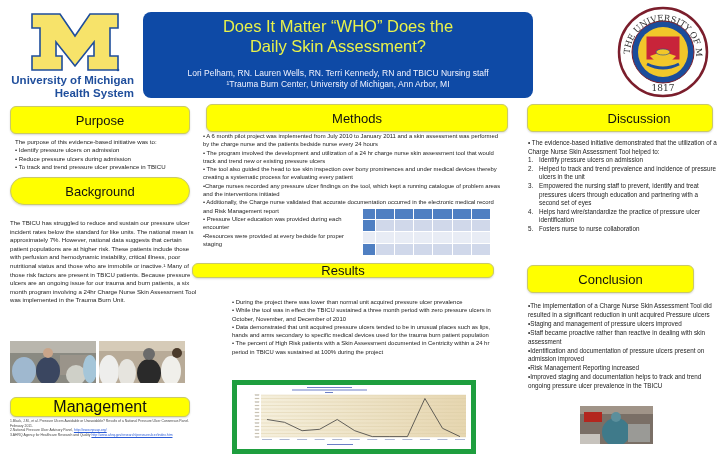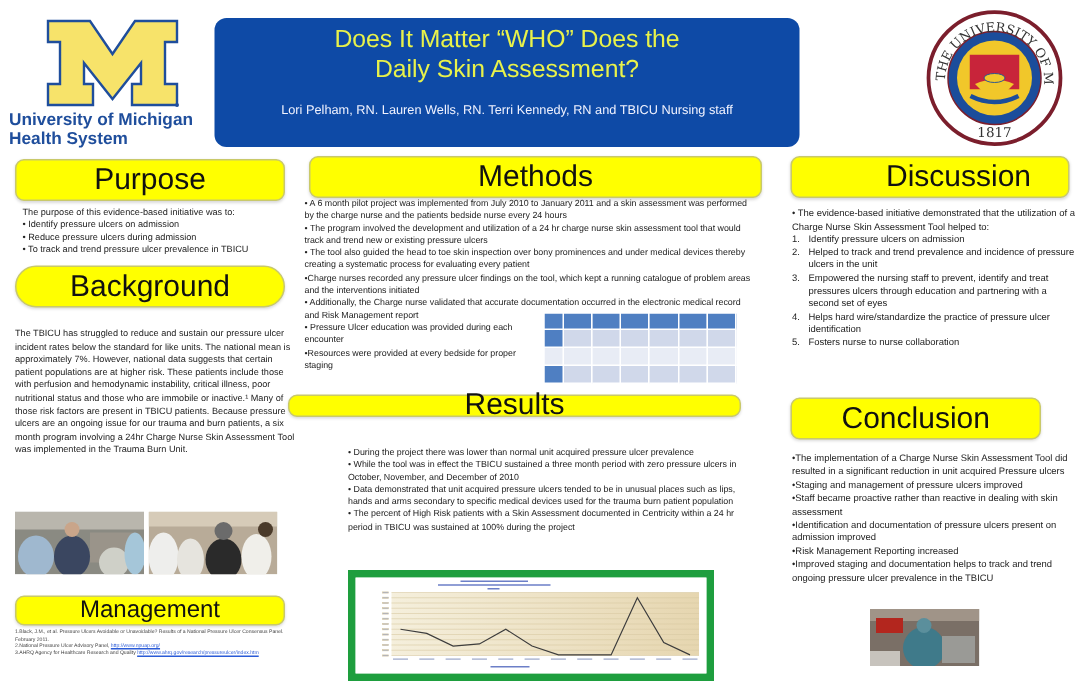--- a/index.html
+++ b/index.html
@@ -3,28 +3,28 @@
   <meta charset="utf-8">
   <style>
     * { box-sizing: border-box; margin: 0; padding: 0; }
     html, body { width: 719px; height: 462px; background: #ffffff; overflow: hidden; }
     body { position: relative; font-family: "Liberation Sans", sans-serif; color: #222; }
 
     .abs { position: absolute; }
 
     
     #logo-m { left: 30px; top: 12px; width: 90px; height: 60px; }
-    #logo-text { left: 6px; top: 74px; width: 128px; text-align: left; color: #1f4e9c; font-weight: bold; font-size: 11.5px; line-height: 13px; }
+    #logo-text { left: 6px; top: 74px; width: 128px; text-align: right; color: #1f4e9c; font-weight: bold; font-size: 11.5px; line-height: 13px; }
     #title-banner { left: 143px; top: 12px; width: 390px; height: 86px; background: #0e4aa6; border-radius: 8px; color: #fff; text-align: center; }
     #title-banner .t1 { color: #e8f24a; font-size: 16.5px; line-height: 20px; padding-top: 4px; }
     #title-banner .authors { font-size: 8.5px; line-height: 11px; margin-top: 12px; color: #f1f3ff; }
     #seal { left: 610px; top: 6px; width: 106px; height: 92px; }
 
     
-    .sec-head { background: #ffff00; border: 1px solid #c9c96a; border-radius: 6px; text-align: center; font-size: 20px; color: #111; display: flex; align-items: center; justify-content: center; box-shadow: 0 1px 2px rgba(0,0,0,0.15); }
+    .sec-head { background: #ffff00; border: 1px solid #c9c96a; border-radius: 6px; text-align: center; font-size: 13px; color: #111; display: flex; align-items: center; justify-content: center; box-shadow: 0 1px 2px rgba(0,0,0,0.15); }
 
     .body-text { font-size: 6.1px; line-height: 8.4px; color: #222; }
     .body-text .bul { display: block; }
 
     
     #purpose-head { left: 10px; top: 106px; width: 180px; height: 28px; }
     #purpose-body { left: 15px; top: 138px; width: 185px; }
     #background-head { left: 10px; top: 177px; width: 180px; height: 28px; border-radius: 14px; }
     #background-body { left: 10px; top: 219px; width: 190px; font-size: 6.1px; line-height: 8.6px; }
     #photo1 { left: 10px; top: 341px; width: 86px; height: 42px; }
@@ -76,20 +76,21 @@
   <div>Health System</div>
 </div>
 
 <div class="abs" id="title-banner">
   <div class="t1">
     <div>Does It Matter “WHO” Does the</div>
     <div>Daily Skin Assessment?</div>
   </div>
   <div class="authors">
     <div>Lori Pelham, RN. Lauren Wells, RN. Terri Kennedy, RN and TBICU Nursing staff</div>
+    <div>¹Trauma Burn Center,  University of Michigan,  Ann Arbor, MI</div>
   </div>
 </div>
 
 <div class="abs" id="seal">
   <svg viewBox="0 0 106 92" width="106" height="92">
     <defs>
       <path id="sealArc" d="M 20,48 A 33,33 0 0 1 86,48"></path>
     </defs>
     <circle cx="53" cy="46" r="44" fill="#ffffff" stroke="#7b1e2c" stroke-width="2.5"></circle>
     <circle cx="53" cy="46" r="31" fill="#1b4d9b" stroke="#7b1e2c" stroke-width="1"></circle>

